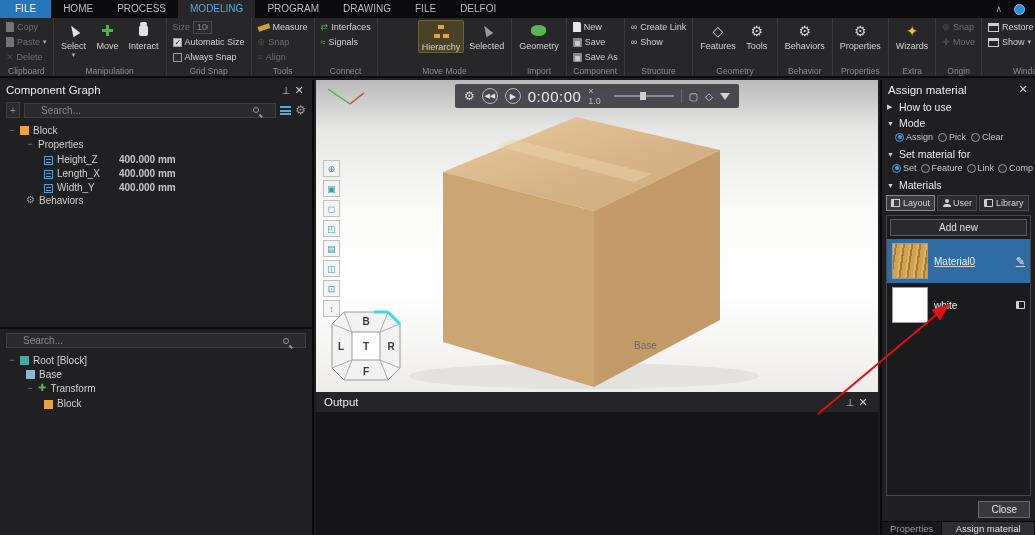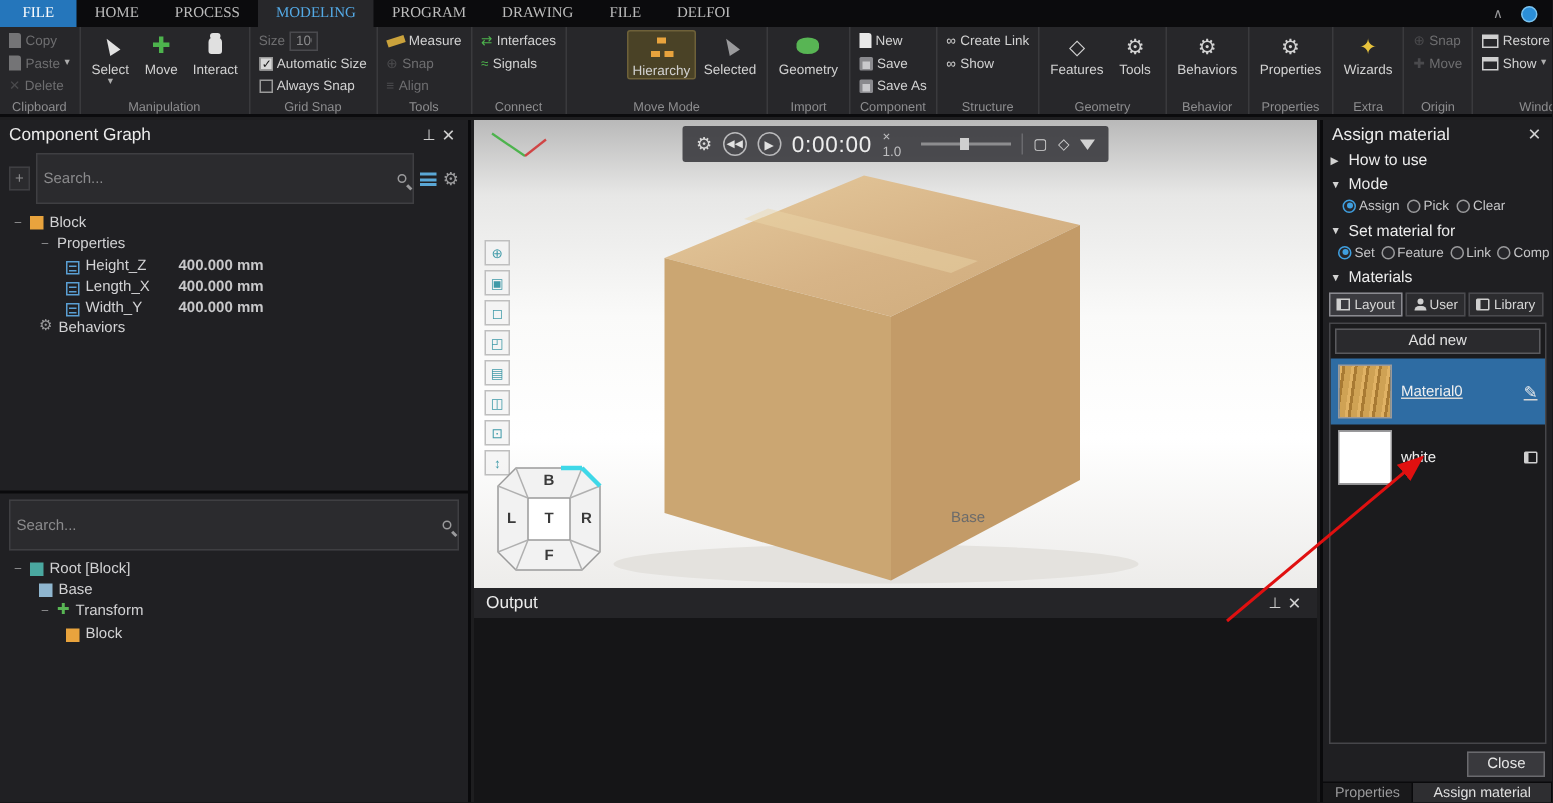--- a/index.html
+++ b/index.html
@@ -1,21 +1,21 @@
 <!DOCTYPE html>
 <html><head>
 <meta charset="utf-8">
 <style>
   * { margin:0; padding:0; box-sizing:border-box; }
   body { background:#0a0a0c; font-family:"Liberation Sans", sans-serif; }
   .app { position:relative; width:1035px; height:535px; background:#1e1e20; color:#d6d6d6; overflow:hidden; font-size:10px; }
 
   
   .menubar { position:absolute; top:0; left:0; right:0; height:18px; background:#0b0b0d; display:flex; align-items:stretch; }
-  .mtab { padding:0 12px; font-size:10px; line-height:18px; color:#bdbdbd; cursor:default;font-family:Liberation Serif, serif; }
+  .mtab { padding:0 12px; font-size:10px; line-height:18px; color:#bdbdbd; cursor:default; }
   .mtab.file { background:#2576bb; color:#fff; padding:0 15px; }
   .mtab.active { background:#27272a; color:#54aae6; }
   .mbar-right { margin-left:auto; display:flex; align-items:center; gap:12px; padding-right:10px; }
   .chev { color:#9a9a9c; font-size:9px; }
   .avatar { width:11px; height:11px; border-radius:50%; background:#2b8fd9; border:1px solid #7cc4f0; display:inline-block; }
 
   
   .ribbon { position:absolute; top:18px; left:0; right:0; height:60px; background:#27272a; border-bottom:2px solid #0b0b0d; display:flex; overflow:hidden; }
   .rgroup { position:relative; display:flex; align-items:flex-start; gap:2px; padding:2px 4px 11px 4px; border-right:1px solid #3a3a3d; }
   .glabel { position:absolute; bottom:0; left:0; right:0; text-align:center; font-size:8.5px; color:#8d8d8f; white-space:nowrap; }
@@ -46,21 +46,21 @@
   .gglyph { font-size:12px; line-height:1; }
 
   
   .left-panel { position:absolute; top:80px; left:0; width:314px; bottom:0; background:#202023; border-right:2px solid #0a0a0c; }
   .panel-hdr { display:flex; align-items:center; height:20px; padding:0 6px; font-size:11.5px; color:#ececec; }
   .panel-hdr .sp { flex:1; }
   .pin-ic { width:12px; text-align:center; color:#cfcfcf; font-size:10px; }
   .x-ic { width:14px; text-align:center; color:#cfcfcf; font-size:11px; }
   .search-row { display:flex; align-items:center; gap:4px; padding:2px 6px; }
   .pre-btn { width:14px; height:16px; border:1px solid #3f3f42; background:#2b2b2e; color:#8d8d8f; display:flex; align-items:center; justify-content:center; font-size:10px; }
-  .search { display:flex; align-items:center; flex:1; background:#2b2b2e; border:1px solid #3f3f42; height:34px; padding:0 4px; }
+  .search { display:flex; align-items:center; flex:1; background:#2b2b2e; border:1px solid #3f3f42; height:15px; padding:0 16px; }
   .search input { flex:1; background:transparent; border:0; outline:none; color:#cccccc; font-size:10px; font-family:"Liberation Sans", sans-serif; min-width:0; }
   .search input::placeholder { color:#8b8b8d; }
   .mag { width:6px; height:6px; border:1.5px solid #9a9a9c; border-radius:50%; position:relative; flex:none; }
   .mag::after { content:""; position:absolute; width:4px; height:1.5px; background:#9a9a9c; transform:rotate(45deg); left:5px; top:7px; }
   .list-ic { width:11px; height:9px; border-top:2px solid #5aa7d6; border-bottom:2px solid #5aa7d6; position:relative; }
   .list-ic::after { content:""; position:absolute; left:0; right:0; top:2.5px; height:2px; background:#5aa7d6; }
   .tree { padding-top:3px; }
   .trow { display:flex; align-items:center; gap:4px; height:14px; font-size:10px; color:#d2d2d4; }
   .lv0 { padding-left:8px; } .lv1 { padding-left:26px; } .lv2 { padding-left:44px;align-items:flex-end; }
   .exp { color:#8d8d8f; font-size:9px; width:8px; text-align:center; }

